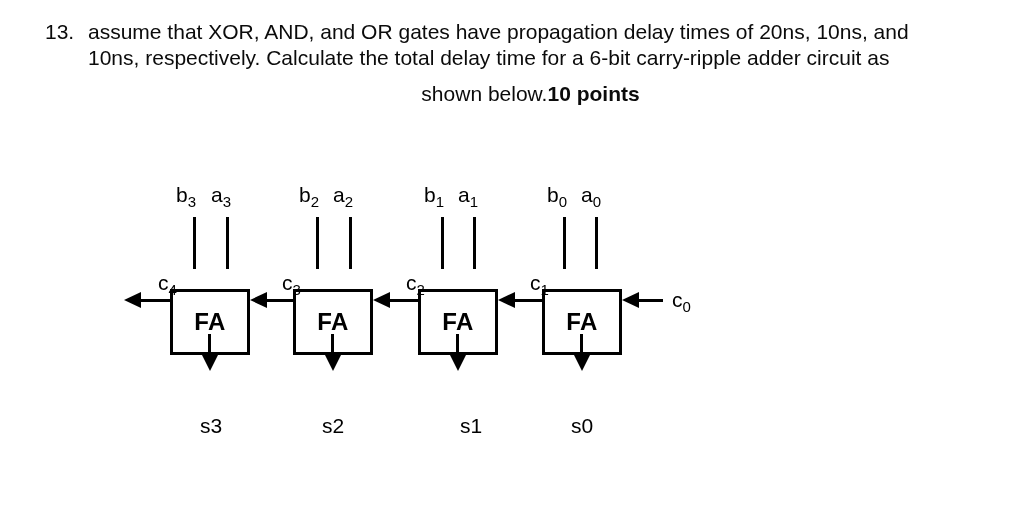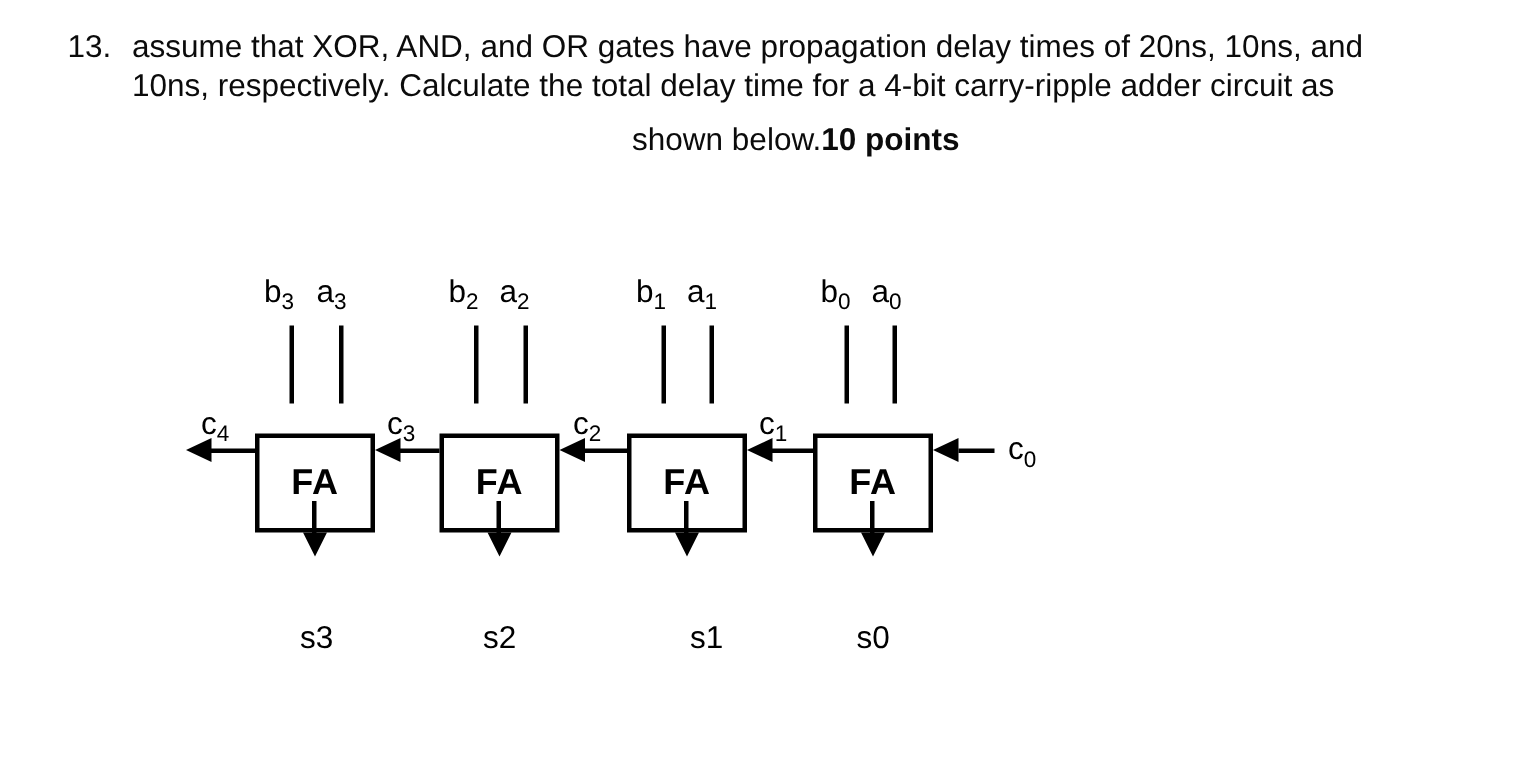--- a/index.html
+++ b/index.html
@@ -41,34 +41,34 @@
     border-right: 17px solid #000;
   }
   .arrow-down {
     position: absolute; top: 355px; width: 0; height: 0;
     border-left: 8px solid transparent; border-right: 8px solid transparent;
     border-top: 16px solid #000;
   }
   .sig { position: absolute; font-size: 21px; white-space: nowrap; }
   .sig .sub { font-size: 15px; vertical-align: -5px; }
   .in-lbl { top: 183px; }
-  .c-lbl { top: 271px; }
+  .c-lbl { top: 271px; margin-left: 24px; }
   .c0-lbl { top: 288px; }
   .sum-lbl { position: absolute; top: 382px; font-size: 21px; margin-top: 32px; }
 </style>
 </head>
 <body>
 
 <div class="page">
 
   <div class="question">
     <span class="qnum">13.</span>
     <div class="qbody">
       <div class="qline">assume that XOR, AND, and OR gates have propagation delay times of 20ns, 10ns, and</div>
-      <div class="qline">10ns, respectively. Calculate the total delay time for a 4-bit carry-ripple adder circuit as</div>
+      <div class="qline">10ns, respectively. Calculate the total delay time for a 6-bit carry-ripple adder circuit as</div>
       <div class="qline last">
         <span>shown below.</span>
         <span class="bd">10 points</span>
       </div>
     </div>
   </div>
 
   <div class="diagram">
 
     <div class="fa-box" style="left:170px">FA</div>

